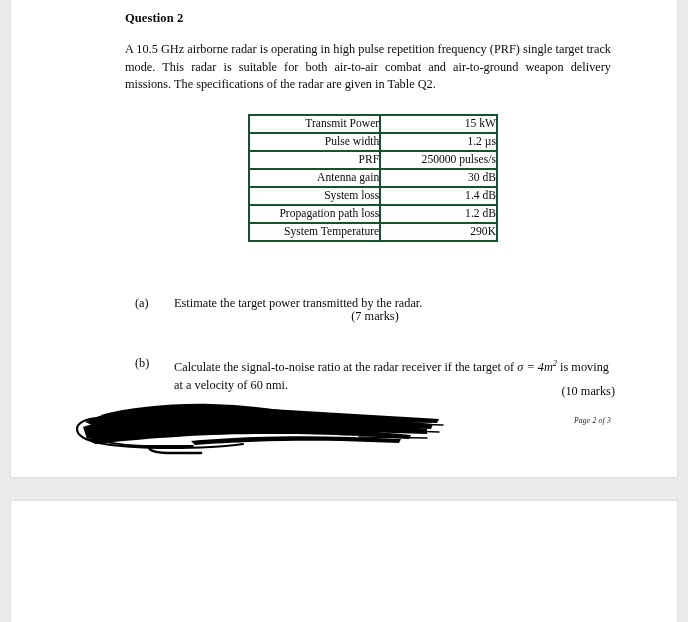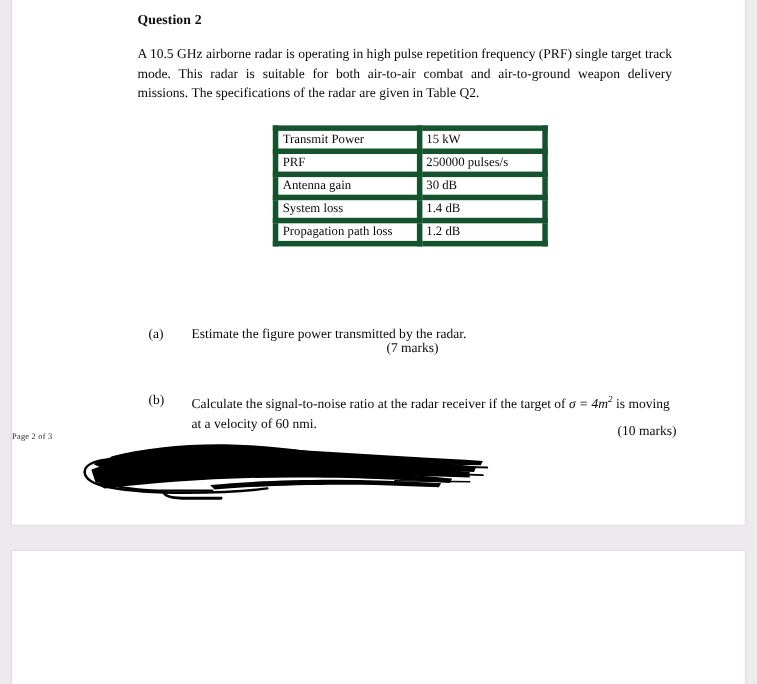--- a/index.html
+++ b/index.html
@@ -60,26 +60,27 @@
   
   .spec-table {
     position: absolute;
     left: 237px;
     top: 115px;
     width: 250px;
     border-collapse: collapse;
     font-size: 11.6px;
   }
   .spec-table td {
-    border: 5px solid #14532d;
+    border: 2px solid #14532d;
     padding: 1px 0 1px 4px;
     line-height: 14px;
     height: 14px;
     vertical-align: middle;
     white-space: nowrap;
+    text-align: right;
   }
   .spec-table td.k { width: 131px; }
   .spec-table td.v { width: 119px; }
 
   .table-caption {
     position: absolute;
     left: 237px;
     top: 262px;
     width: 250px;
     text-align: center;
@@ -132,28 +133,30 @@
     left: 60px;
     top: 396px;
     width: 380px;
     height: 62px;
     pointer-events: none;
   }
 
   
   .page-footer {
     position: absolute;
-    top: 393px;
+    top: 417px;
     left: 0;
     width: 668px;
     padding-right: 68px;
     box-sizing: border-box;
+    text-align: right;
     font-size: 7.6px;
     color: #1a1a1a;
     letter-spacing: 0.2px;
+    font-style: italic;
   }
 </style>
 </head>
 <body>
 
 <div class="viewer">
 
   <div class="page" id="page-1">
     <div class="page-inner">
 
@@ -161,42 +164,50 @@
 
       <div class="intro">A 10.5 GHz airborne radar is operating in high pulse repetition frequency (PRF) single target track mode. This radar is suitable for both air-to-air combat and air-to-ground weapon delivery missions. The specifications of the radar are given in Table Q2.</div>
 
       <table class="spec-table">
         <tbody>
           <tr>
             <td class="k">Transmit Power</td>
             <td class="v">15 kW</td>
           </tr>
           <tr>
+            <td class="k">Pulse width</td>
+            <td class="v">1.2 µs</td>
+          </tr>
+          <tr>
             <td class="k">PRF</td>
             <td class="v">250000 pulses/s</td>
           </tr>
           <tr>
             <td class="k">Antenna gain</td>
             <td class="v">30 dB</td>
           </tr>
           <tr>
             <td class="k">System loss</td>
             <td class="v">1.4 dB</td>
           </tr>
           <tr>
             <td class="k">Propagation path loss</td>
             <td class="v">1.2 dB</td>
           </tr>
+          <tr>
+            <td class="k">System Temperature</td>
+            <td class="v">290K</td>
+          </tr>
         </tbody>
       </table>
 
 
       <div class="part" id="part-a">
         <span class="lbl">(a)</span>
-        <span class="body">Estimate the figure power transmitted by the radar.</span>
+        <span class="body">Estimate the target power transmitted by the radar.</span>
       </div>
       <div class="marks" id="marks-a">(7 marks)</div>
 
       <div class="part" id="part-b">
         <span class="lbl">(b)</span>
         <span class="body"><span>Calculate the signal-to-noise ratio at the radar receiver if the target of </span><span class="mvar">σ</span><span>&nbsp;</span><span class="mvar">= 4</span><span class="mvar"><span>m</span><sup>2</sup></span><span> is moving at a velocity of 60 nmi.</span></span>
       </div>
       <div class="marks" id="marks-b">(10 marks)</div>
 
       <div class="redaction">

